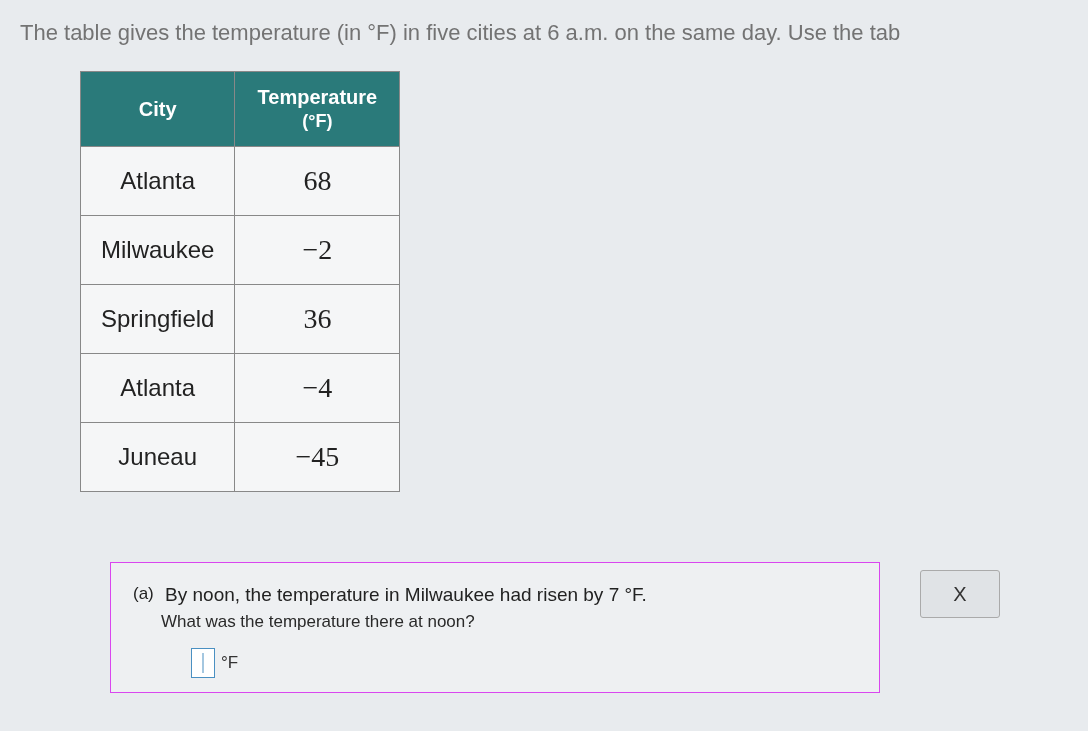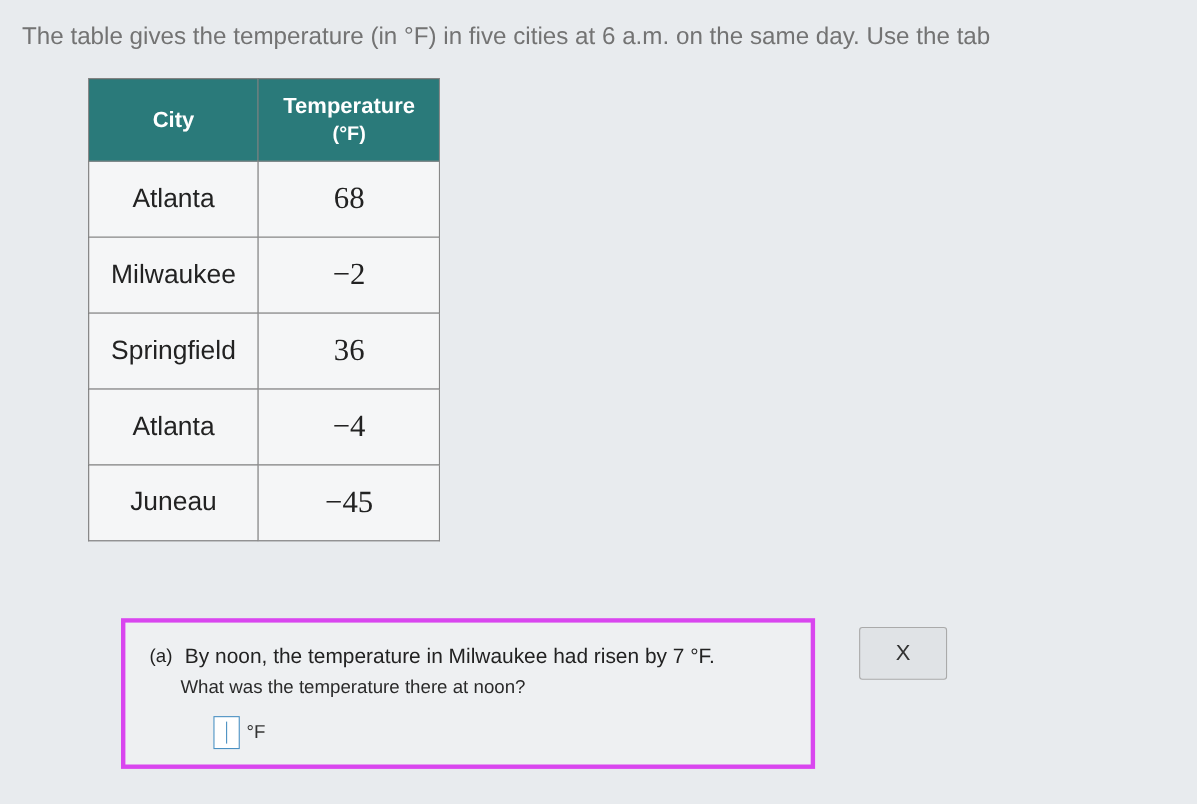--- a/index.html
+++ b/index.html
@@ -59,23 +59,23 @@
       font-family: 'Times New Roman', serif;
       font-size: 28px;
     }
     .question-wrap {
       display: flex;
       align-items: flex-start;
       gap: 40px;
       margin-left: 90px;
     }
     .question-box {
-      border: 4px solid #d946ef;
+      border: 1px solid #d946ef;
       padding: 18px 22px 14px 22px;
-      width: 631px;
+      width: 770px;
       background: #eef0f2;
     }
     .q-label {
       font-size: 17px;
       vertical-align: top;
       margin-right: 6px;
     }
     .q-text {
       font-size: 19px;
       color: #222;

